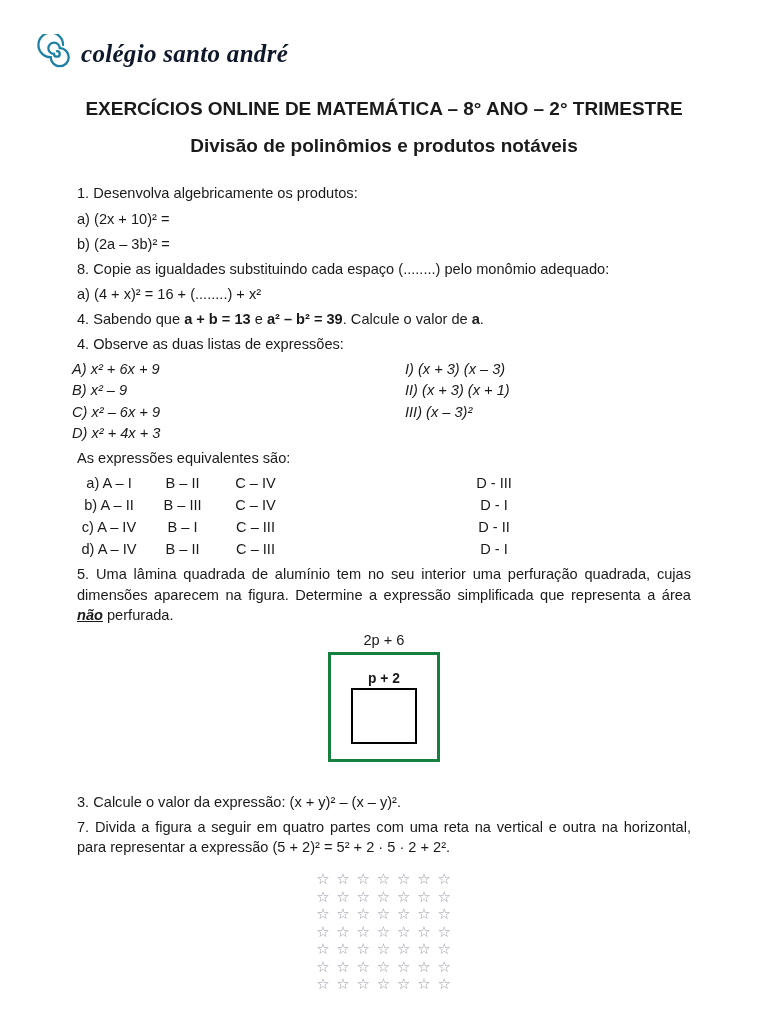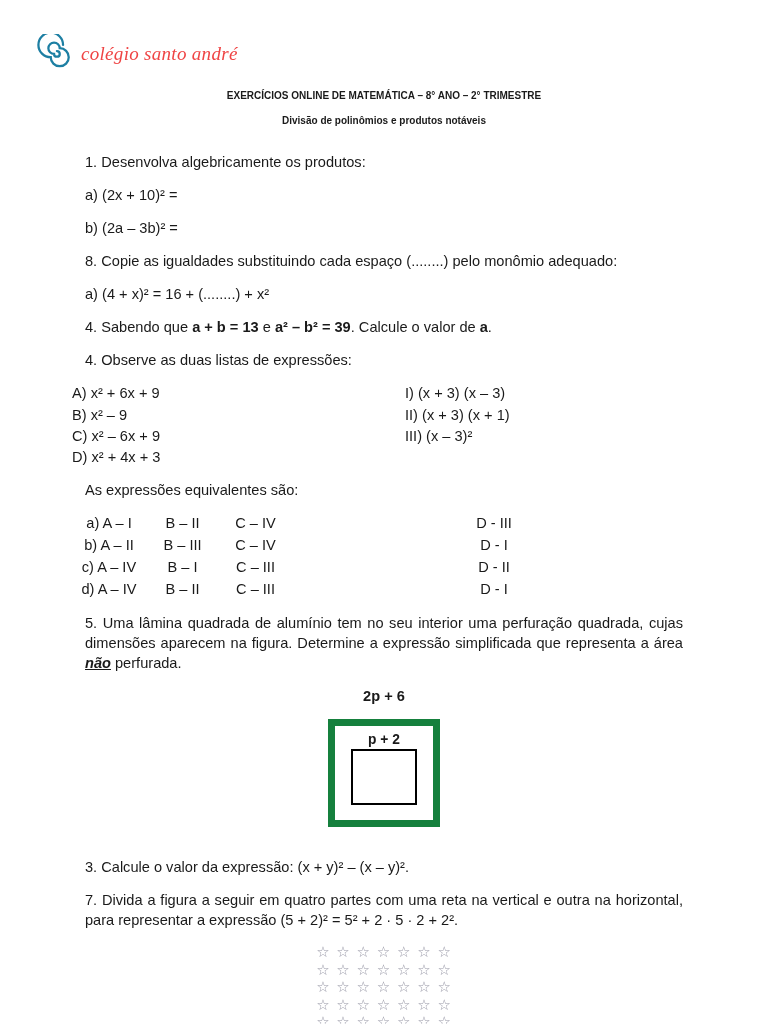--- a/index.html
+++ b/index.html
@@ -11,52 +11,52 @@
     color:#1a1a1a;
     box-sizing:border-box;
     overflow:hidden;
   }
   .logo{
     position:absolute;left:34px;top:34px;
     display:flex;align-items:center;gap:5px;
   }
   .logo-text{
     font-family:"Liberation Serif","DejaVu Serif",serif;
-    font-style:italic;font-weight:normal;
-    font-size:19px;color:#ef4444;letter-spacing:.3px;
+    font-style:italic;font-weight:bold;
+    font-size:25px;color:#0f172a;letter-spacing:.3px;
   }
   .content{
     padding:88px 72px 0 72px;
     font-size:14.6px;line-height:1.38;
   }
   h1,h2{
-    font-size:10px;text-align:center;font-weight:bold;margin:1px;
+    font-size:19px;text-align:center;font-weight:bold;margin:8px;
   }
   h1{margin-bottom:11px;}
   h2{margin-bottom:24px;}
-  p.q{margin:13px;}
+  p.q{margin:5px;}
   .mb2{margin-bottom:2px;}
   .mb8{margin-bottom:8px;}
   .mb10{margin-bottom:10px;}
   .mb16{margin-bottom:16px;}
   .mb20{margin-bottom:20px;}
   .mb24{margin-bottom:24px;}
   b{font-weight:bold;}
   .justify{text-align:justify;}
   .em-nao{font-weight:bold;font-style:italic;text-decoration:underline;}
   
-  .pair-row{display:grid;grid-template-columns:333px auto;margin-bottom:1px;}
+  .pair-row{display:grid;grid-template-columns:333px auto;margin-bottom:1px;font-style:italic;}
   
   .opt-row{display:grid;grid-template-columns:74px 73px 73px auto;margin-bottom:2px;text-align:center;}
   
   .fig5-wrap{width:112px;margin:4px auto 30px auto;text-align:center;}
-  .fig5-top-label{font-weight:bold;font-size:14.6px;margin-bottom:13px;}
+  .fig5-top-label{font-weight:normal;font-size:14.6px;margin-bottom:2px;}
   .fig5-outer{
-    border:7px solid #15803d;height:88px;box-sizing:content-box;
-    padding-top:6px;
+    border:3px solid #15803d;height:88px;box-sizing:content-box;
+    padding-top:16px;
   }
   .fig5-inner-label{font-weight:bold;font-size:13.8px;line-height:16px;}
   .fig5-inner{width:62px;height:52px;border:2px solid #000;margin:1px auto 0 auto;}
   
   .stars{
     text-align:center;
     margin-top:14px;
     color:#9a9aa8;
     font-size:15px;
     letter-spacing:1px;

